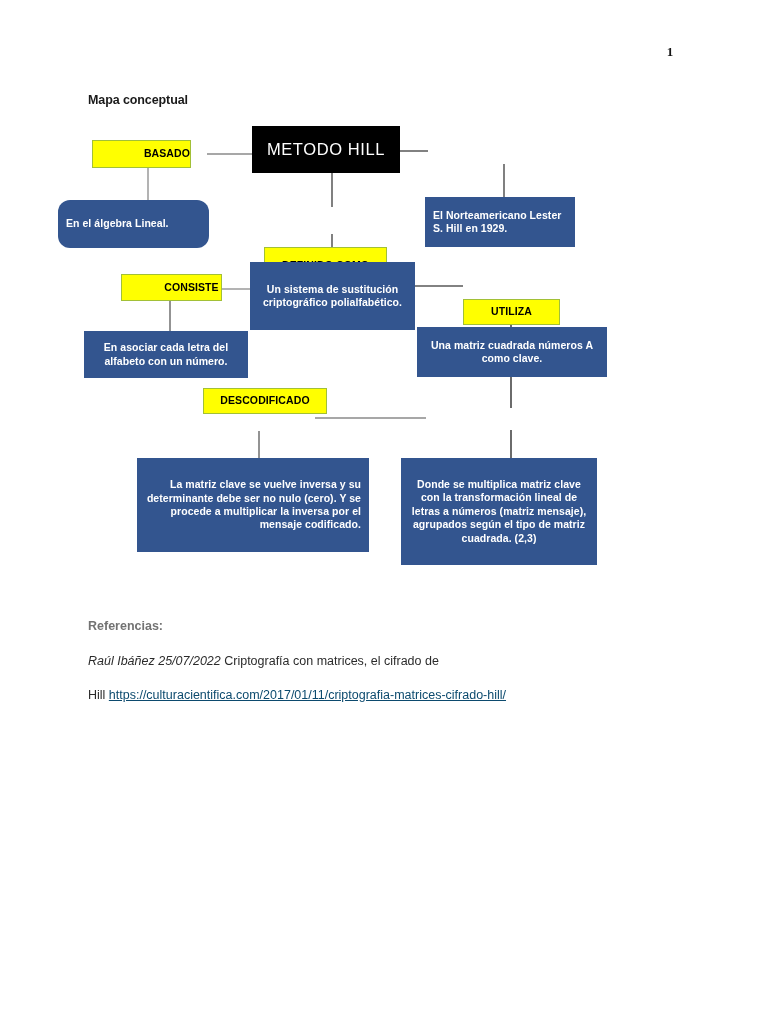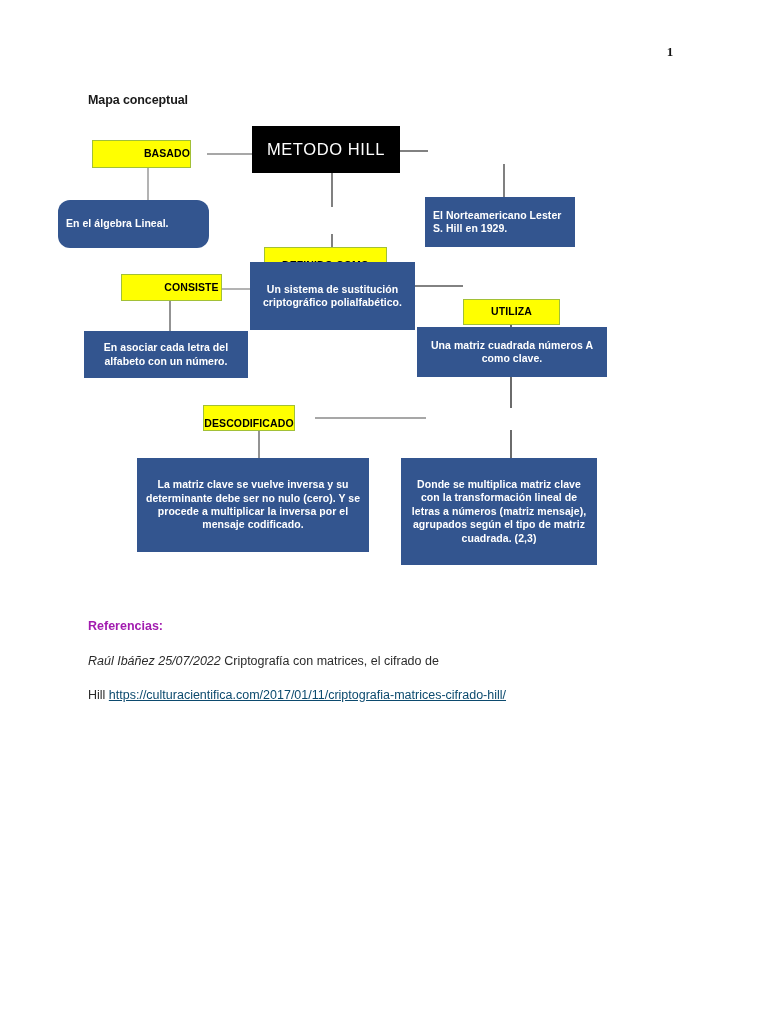--- a/index.html
+++ b/index.html
@@ -104,21 +104,21 @@
     letter-spacing: 0.6px;
   }
 
   
   .ref-title {
     position: absolute;
     left: 88px;
     top: 619px;
     font-size: 12.5px;
     font-weight: bold;
-    color: #a21caf;
+    color: #737373;
   }
   .ref-line1 {
     position: absolute;
     left: 88px;
     top: 654px;
     font-family: "Liberation Sans", sans-serif;
     font-size: 12.5px;
     color: #2b2b2b;
     white-space: nowrap;
   }
@@ -215,25 +215,25 @@
     </div>
 
     <div class="node node-yellow" style="left:463px; top:273px; width:97px; height:26px;margin-top:26px;">
       <span>UTILIZA</span>
     </div>
 
     <div class="node node-blue" style="left:417px; top:327px; width:190px; height:50px;">
       <span>Una matriz cuadrada números A como clave.</span>
     </div>
 
-    <div class="node node-yellow" style="left:203px; top:405px; width:92px; height:26px;align-items:flex-end;">
+    <div class="node node-yellow" style="left:203px; top:388px; width:124px; height:26px;">
       <span>DESCODIFICADO</span>
     </div>
 
-    <div class="node node-blue" style="left:137px; top:458px; width:232px; height:94px;">
+    <div class="node node-blue" style="left:137px; top:458px; width:232px; height:94px;text-align:right;">
       <span>La matriz clave se vuelve inversa y su determinante debe ser no nulo (cero). Y se procede a multiplicar la inversa por el mensaje codificado.</span>
     </div>
 
 
     <div class="node node-blue" style="left:401px; top:458px; width:196px; height:107px;">
       <span>Donde se multiplica matriz clave con la transformación lineal de letras a números (matriz mensaje), agrupados según el tipo de matriz cuadrada. (2,3)</span>
     </div>
 
   </div>
 

